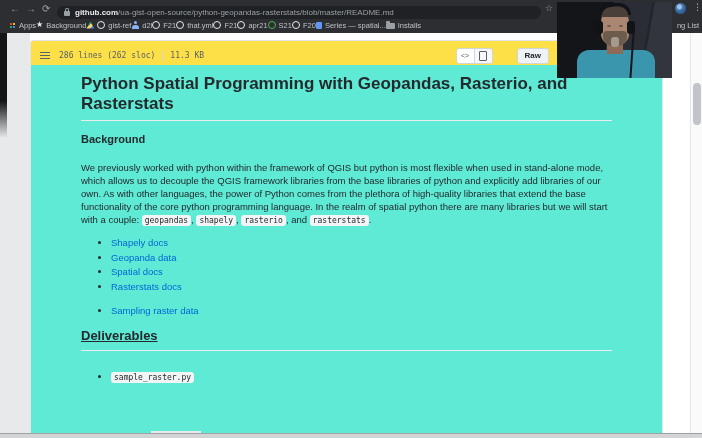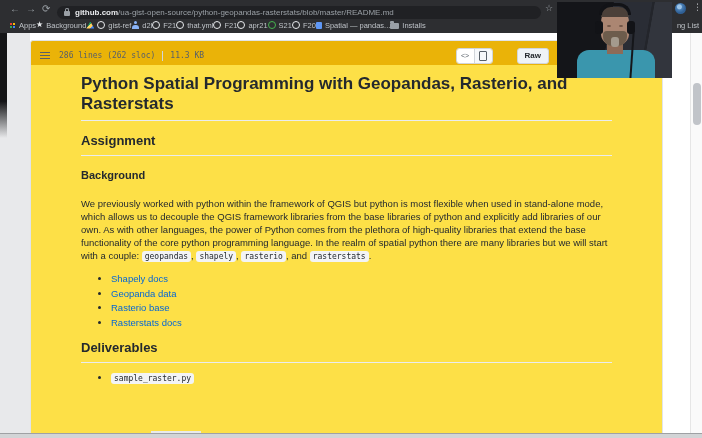--- a/index.html
+++ b/index.html
@@ -43,43 +43,43 @@
   .ico-folder::before{content:"";position:absolute;left:0;top:-2px;width:4px;height:2px;background:#9aa0a6;border-radius:1px 1px 0 0;}
   .reading-list{position:absolute;right:3px;top:0;height:16px;display:flex;align-items:center;color:#bdc1c6;font-size:7.5px;}
 
   
   .gutter{position:absolute;left:0;top:33px;width:30px;height:400px;background:#e8e9eb;}
   .left-shadow{position:absolute;left:0;top:33px;width:7px;height:105px;
                background:linear-gradient(#141517 0 65%,rgba(20,21,23,0));z-index:5;}
   .page-white{position:absolute;left:30px;top:33px;width:672px;height:400px;background:#fff;}
 
   .file-header{position:absolute;left:30px;top:40px;width:633px;height:31px;box-sizing:border-box;
-               background:#eab308;border:1px solid #e1e4e8;border-radius:3px 3px 0 0;
+               background:#fde047;border:1px solid #e1e4e8;border-radius:3px 3px 0 0;
                display:flex;align-items:center;padding:0 9px;z-index:6;}
   .toc-btn{width:10px;height:7px;margin-right:9px;
            background:repeating-linear-gradient(#586069 0 1px,transparent 1px 3px);}
   .fh-text{font-family:"DejaVu Sans Mono",monospace;font-size:8px;color:#586069;}
   .fh-div{width:0;height:10px;border-left:1px solid #d1d5da;margin:0 7px;}
   .fh-right{margin-left:auto;margin-right:104px;display:flex;align-items:center;gap:24px;}
   .seg{display:flex;border:1px solid #d1d5da;border-radius:3px;overflow:hidden;}
   .seg-btn{width:17px;height:14px;display:flex;align-items:center;justify-content:center;
            background:#fff;color:#586069;font-size:7px;}
   .seg-btn+.seg-btn{border-left:1px solid #d1d5da;background:#f6f8fa;}
   .doc-glyph{width:6px;height:8px;border:1px solid #586069;border-radius:1px;}
   .raw-btn{height:14px;padding:0 7px;display:flex;align-items:center;background:#eff3f6;
            border:1px solid #d1d5da;border-radius:3px;font-size:8px;font-weight:bold;color:#24292e;}
 
   .readme{position:absolute;left:30px;top:65px;width:633px;height:368px;box-sizing:border-box;
-          background:#fde047;border-left:1px solid #e1e4e8;border-right:1px solid #e1e4e8;
+          background:#5eead4;border-left:1px solid #e1e4e8;border-right:1px solid #e1e4e8;
           padding:9px 50px 0;overflow:hidden;color:#24292e;z-index:6;}
   .readme h1{margin:0 0 12px;font-size:17px;line-height:20px;font-weight:bold;
              padding-bottom:6px;border-bottom:1px solid #eaecef;}
   .readme h2{margin:0 0 13px;font-size:13px;line-height:16px;font-weight:bold;
              padding-bottom:6px;border-bottom:1px solid #eaecef;}
-  .readme h2.deliv{margin-bottom:9px;}
+  .readme h2.deliv{margin-bottom:20px;text-decoration:underline;}
   .readme h3{margin:0 0 8px;font-size:11px;line-height:13px;font-weight:bold;}
   .readme p{margin:15px 0 9px;font-size:9.5px;line-height:13px;}
   .readme code{font-family:"DejaVu Sans Mono",monospace;font-size:8px;background:#f3f4f6;
                padding:1px 3px;border-radius:3px;}
   .readme ul{margin:0 0 9px;padding-left:17px;list-style:disc;}
   .readme li{font-size:9.5px;line-height:14.7px;margin-left:13px;}
   .readme ul.tight li{line-height:12px;}
   .link{color:#0366d6;cursor:pointer;}
   .sliver{position:absolute;left:120px;bottom:0;width:50px;height:2px;background:#e8eaec;}
 
@@ -164,21 +164,21 @@
       <span class="bm">
           <span class="ico-gh green"></span>
           <span>S21</span>
         </span>
       <span class="bm">
           <span class="ico-gh"></span>
           <span>F20</span>
         </span>
       <span class="bm">
           <span class="ico-doc"></span>
-          <span>Spatial — pandas...</span>
+          <span>Series — spatial...</span>
         </span>
       <span class="bm">
           <span class="ico-folder"></span>
           <span>Installs</span>
         </span>
       <span class="reading-list">ng List</span>
     </div>
   </div>
 
   <div class="gutter"></div>
@@ -199,35 +199,37 @@
             <span class="doc-glyph"></span>
           </span>
       </span>
       <span class="raw-btn">Raw</span>
     </span>
   </div>
 
   <div class="readme">
     <h1>Python Spatial Programming with Geopandas, Rasterio, and Rasterstats</h1>
 
-    <h2>Assignment</h2>
 
     <h3>Background</h3>
 
     <p><span>We previously worked with python within the framework of QGIS but python is most flexible when used in stand-alone mode, which allows us to decouple the QGIS framework libraries from the base libraries of python and explicitly add libraries of our own. As with other languages, the power of Python comes from the plethora of high-quality libraries that extend the base functionality of the core python programming language. In the realm of spatial python there are many libraries but we will start with a couple: </span><code>geopandas</code><span>, </span><code>shapely</code><span>, </span><code>rasterio</code><span>, and </span><code>rasterstats</code><span>.</span></p>
 
 
     <ul>
       <li><span class="link">Shapely docs</span></li>
       <li><span class="link">Geopanda data</span></li>
-      <li><span class="link">Rasterio base</span></li>
+      <li><span class="link">Spatial docs</span></li>
       <li><span class="link">Rasterstats docs</span></li>
     </ul>
 
 
+    <ul>
+      <li><span class="link">Sampling raster data</span></li>
+    </ul>
 
     <h2 class="deliv">Deliverables</h2>
 
     <ul class="tight">
       <li><code>sample_raster.py</code></li>
     </ul>
 
     <span class="sliver"></span>
   </div>
 

